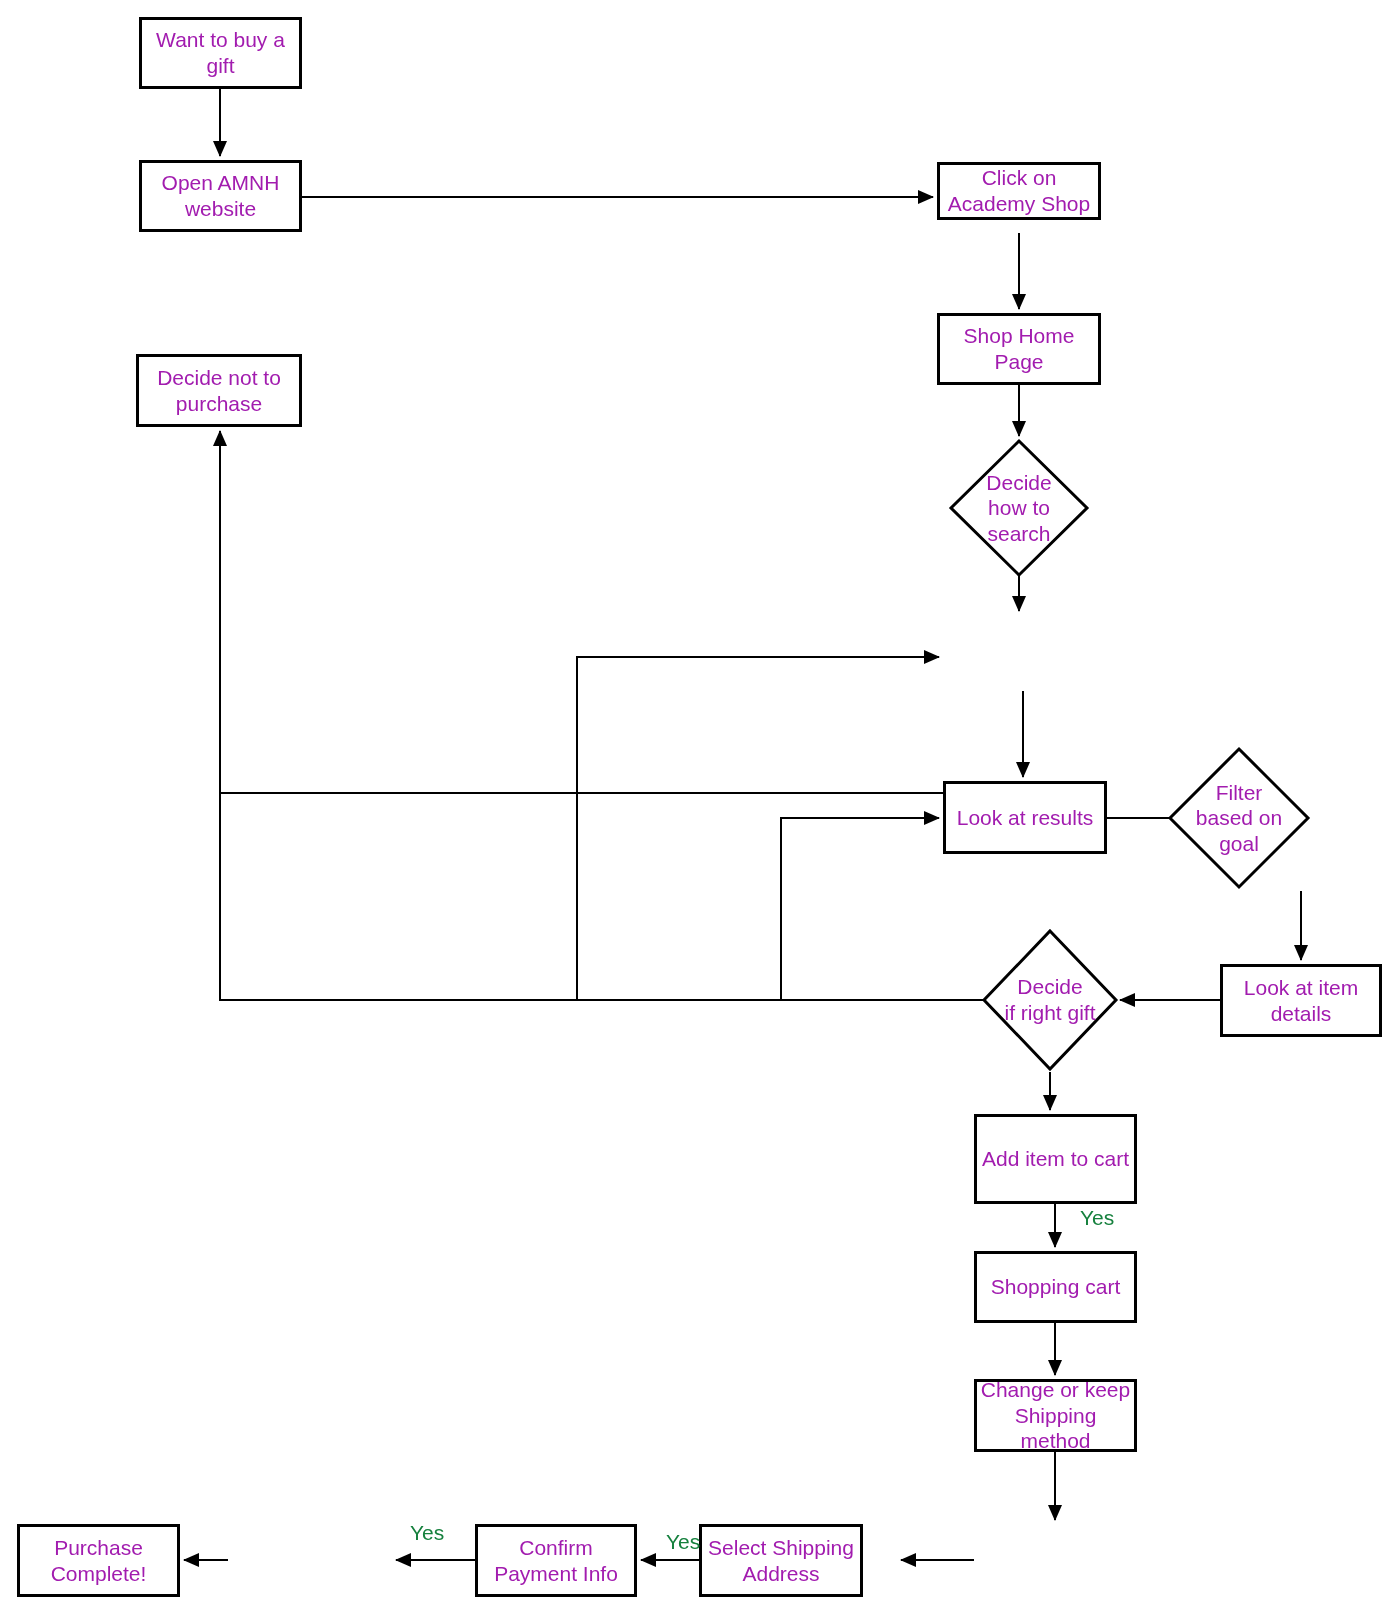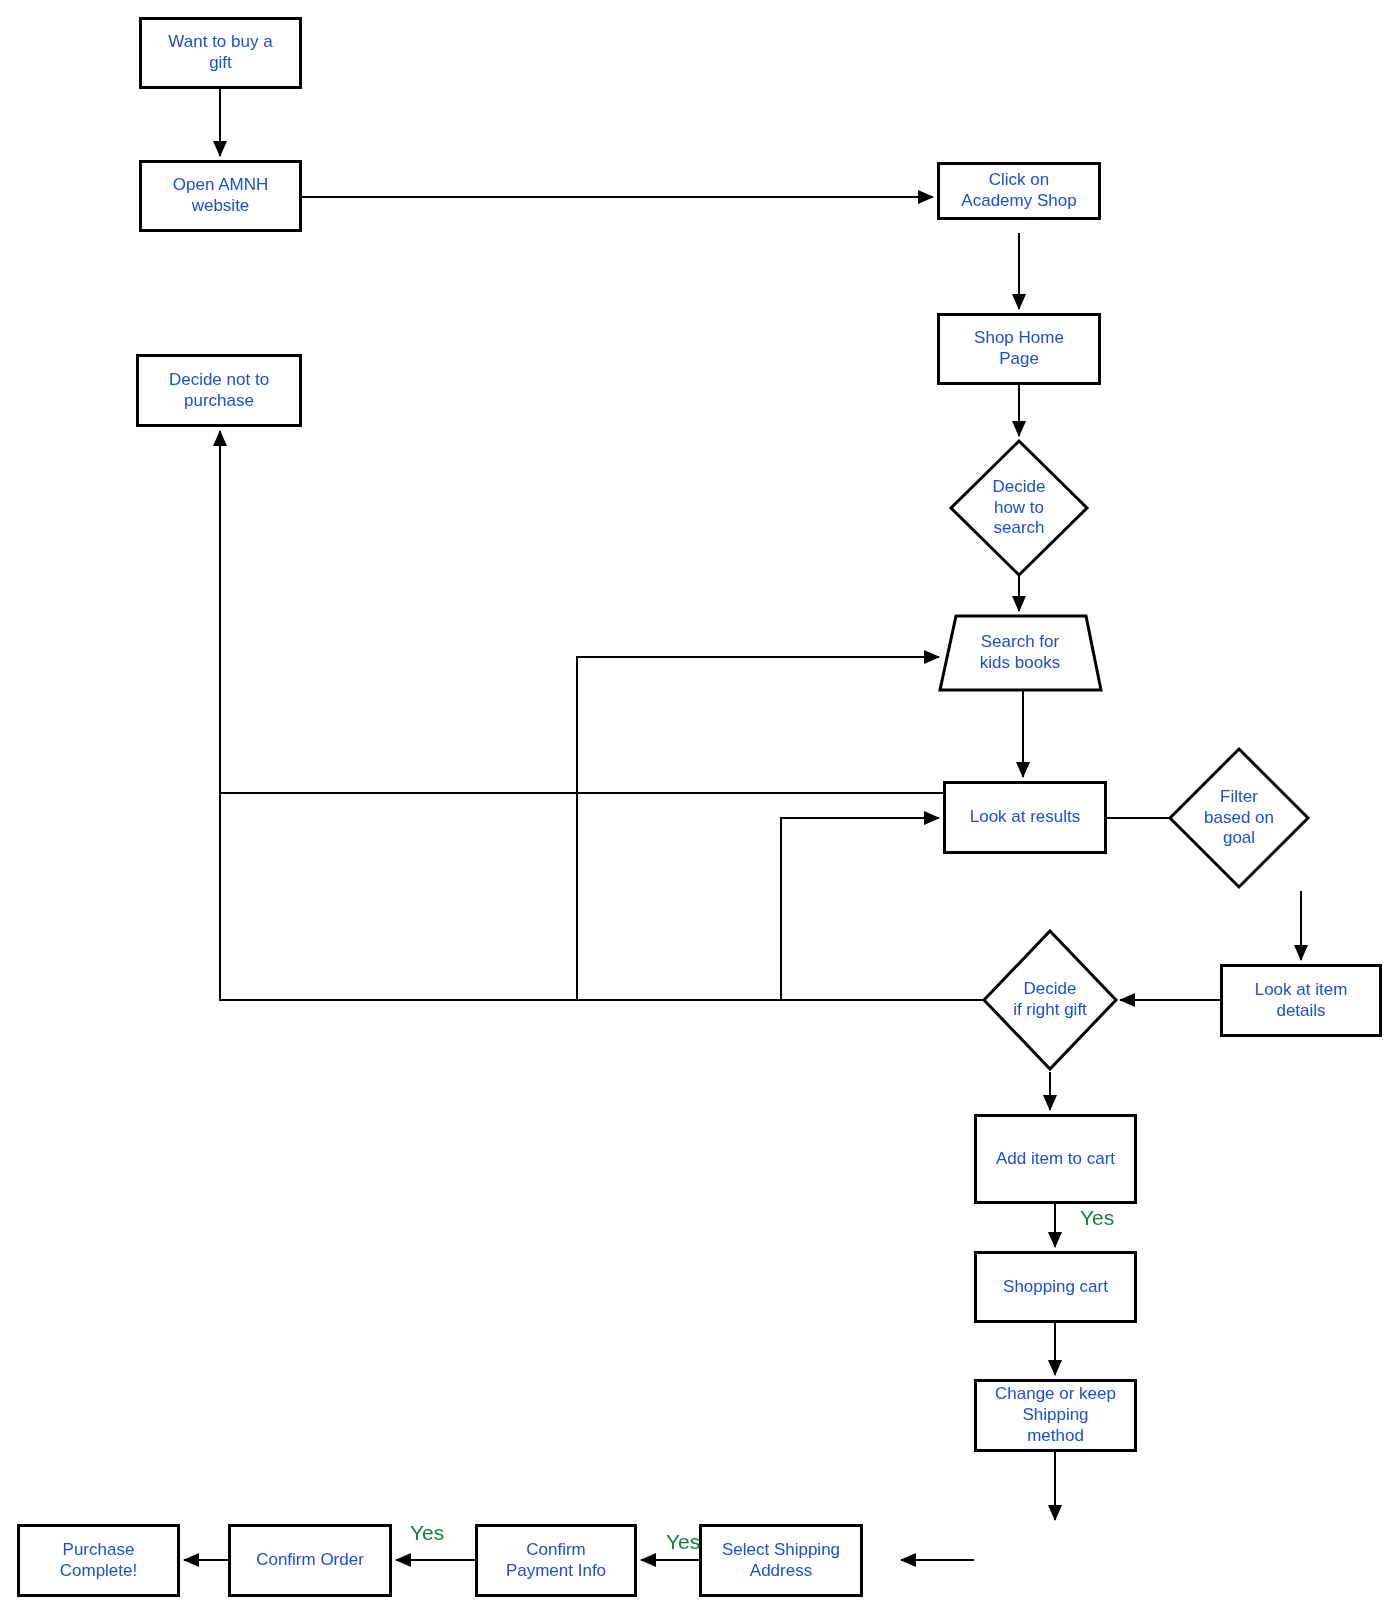--- a/index.html
+++ b/index.html
@@ -22,23 +22,23 @@
     width: 1400px;
     height: 1614px;
   }
   .node {
     position: absolute;
     box-sizing: border-box;
     display: flex;
     align-items: center;
     justify-content: center;
     text-align: center;
-    font-size: 17px;
+    font-size: 21px;
     line-height: 1.22;
-    color: #1d4ed8;
+    color: #a21caf;
   }
   .node.rect {
     background: #ffffff;
     border: 3px solid #000000;
   }
   .node.shape {
     background: transparent;
     border: none;
     text-align: center;
   }
@@ -126,27 +126,20 @@
 
   <div class="node shape" style="left:948px; top:438px; width:142px; height:140px">
     <svg class="shape-svg" viewBox="0 0 142 140">
       <polygon points="71,3 139,70 71,137 3,70" fill="#ffffff" stroke="#000000" stroke-width="3"></polygon>
     </svg>
     <span class="label">Decide
 how to
 search</span>
   </div>
 
-  <div class="node shape" style="left:935px; top:613px; width:170px; height:80px">
-    <svg class="shape-svg" viewBox="0 0 170 80">
-      <polygon points="21,3 151,3 166,77 5,77" fill="#ffffff" stroke="#000000" stroke-width="3"></polygon>
-    </svg>
-    <span class="label">Search for
-kids books</span>
-  </div>
 
   <div class="node rect" style="left:943px; top:781px; width:164px; height:73px">
     <span class="label">Look at results</span>
   </div>
 
   <div class="node shape" style="left:1167px; top:746px; width:144px; height:144px">
     <svg class="shape-svg" viewBox="0 0 144 144">
       <polygon points="72,3 141,72 72,141 3,72" fill="#ffffff" stroke="#000000" stroke-width="3"></polygon>
     </svg>
     <span class="label">Filter
@@ -185,23 +178,20 @@
   <div class="node rect" style="left:699px; top:1524px; width:164px; height:73px">
     <span class="label">Select Shipping
 Address</span>
   </div>
 
   <div class="node rect" style="left:475px; top:1524px; width:162px; height:73px">
     <span class="label">Confirm
 Payment Info</span>
   </div>
 
-  <div class="node rect" style="left:228px; top:1524px; width:164px; height:73px">
-    <span class="label">Confirm Order</span>
-  </div>
 
   <div class="node rect" style="left:17px; top:1524px; width:163px; height:73px">
     <span class="label">Purchase
 Complete!</span>
   </div>
 
   <span class="edge-label" style="left:1080px; top:1206px">Yes</span>
   <span class="edge-label" style="left:666px; top:1530px">Yes</span>
   <span class="edge-label" style="left:410px; top:1521px">Yes</span>
 

